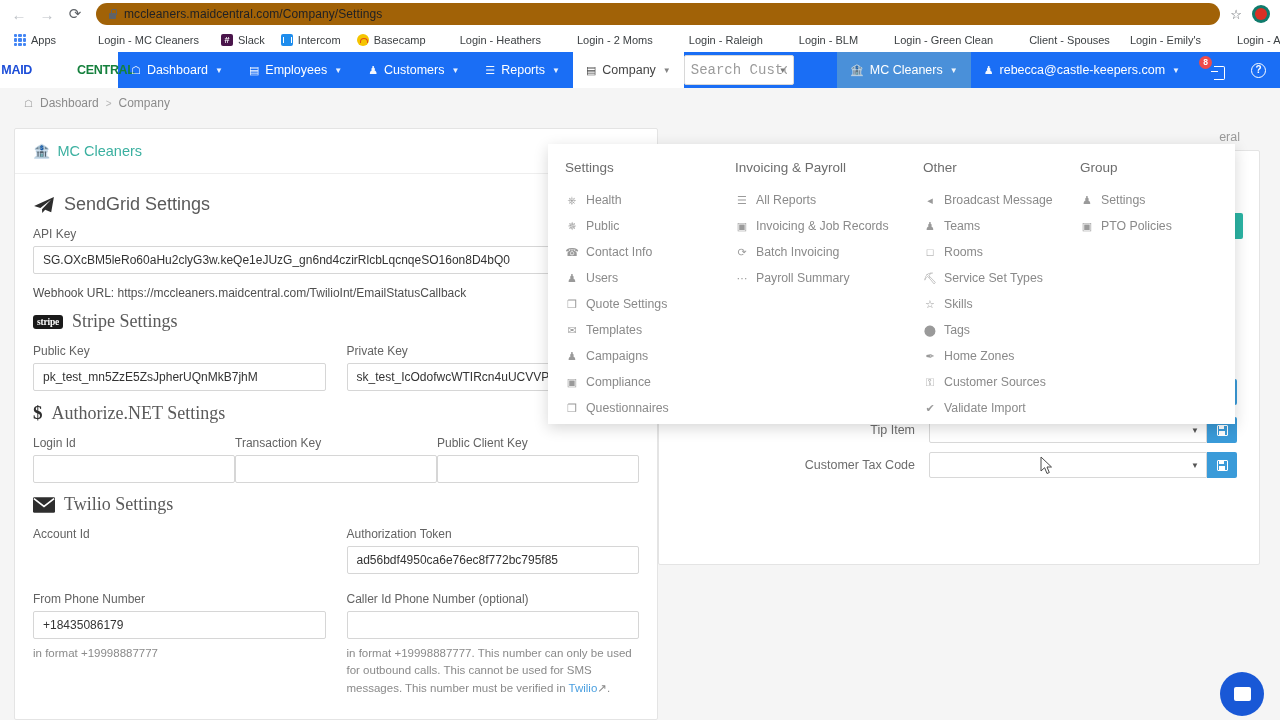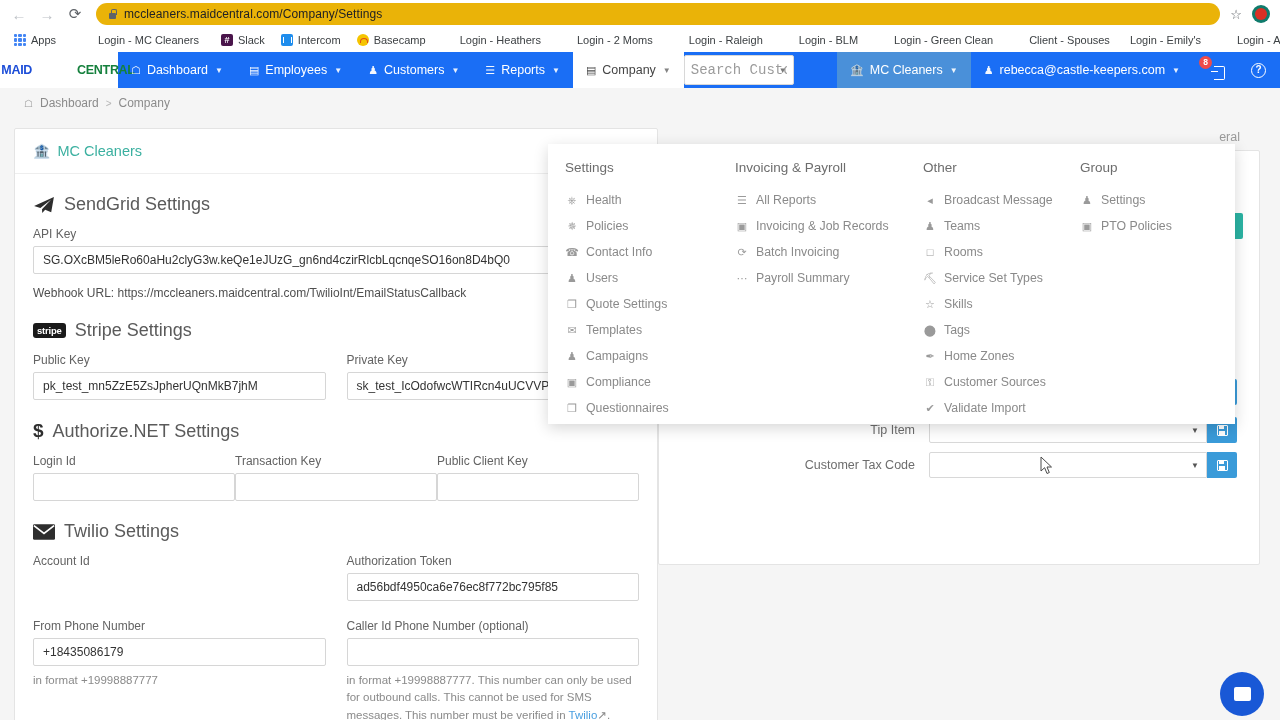--- a/index.html
+++ b/index.html
@@ -16,21 +16,21 @@
     height: 28px; display: flex; align-items: center;
     padding: 0 10px 0 6px; gap: 2px;
   }
   .nav-btn {
     width: 26px; height: 26px; display: flex; align-items: center;
     justify-content: center; color: #5f6368; font-size: 15px;
     border-radius: 50%; flex: none;
   }
   .nav-btn.disabled { color: #bdc1c6; }
   .omnibox {
-    flex: 1; height: 22px; background: #eab308; border-radius: 11px;
+    flex: 1; height: 22px; background: #a16207; border-radius: 11px;
     display: flex; align-items: center; padding: 0 10px; margin-left: 6px;
     gap: 7px; position: relative;
   }
   .lock-icon { width: 9px; height: 10px; position: relative; flex: none; margin-left:2px;}
   .lock-icon::before {
     content: ""; position: absolute; left: 1px; top: 4px; width: 7px; height: 6px;
     background: #5f6368; border-radius: 1px;
   }
   .lock-icon::after {
     content: ""; position: absolute; left: 2.5px; top: 0px; width: 4px; height: 5px;
@@ -199,21 +199,21 @@
   }
   .helper { font-size: 11.5px; color: #8a8a8a; margin-top: 6px; line-height: 1.5; }
   .helper a { color: #4a9fe0; text-decoration: none; }
   .webhook { font-size: 12px; color: #4f4f4f; margin-top: 12px; }
 
   .grid2 { display: flex; gap: 21px; margin-top: 2px; }
   .grid2 > div { flex: 1; }
   .grid3 { display: flex; margin-top: 2px; }
   .grid3 > div { flex: 1; }
   .mt18 { margin-top: 18px; }
-  .mt20 { margin-top: 20px; }
+  .mt20 { margin-top: 11px; font-family: Liberation Serif, serif; }
 
   
   .right-tabrow {
     display:flex; justify-content:flex-end; padding: 2px 20px 0 0;
     font-size: 12.5px; color: #9a9a9a;
   }
   .right-card {
     background:#fff; border:1px solid #e4e4e4; border-radius:2px;
     margin-top: 6px; min-height: 415px; position: relative;
   }
@@ -555,21 +555,21 @@
     <div class="mega-inner">
 
       <div class="mega-col c1">
         <div class="mega-head">Settings</div>
         <div class="mega-link">
             <span class="mi">⎈</span>
             <span>Health</span>
           </div>
         <div class="mega-link">
             <span class="mi">✵</span>
-            <span>Policies</span>
+            <span>Public</span>
           </div>
         <div class="mega-link">
             <span class="mi">☎</span>
             <span>Contact Info</span>
           </div>
         <div class="mega-link">
             <span class="mi">♟</span>
             <span>Users</span>
           </div>
         <div class="mega-link">

